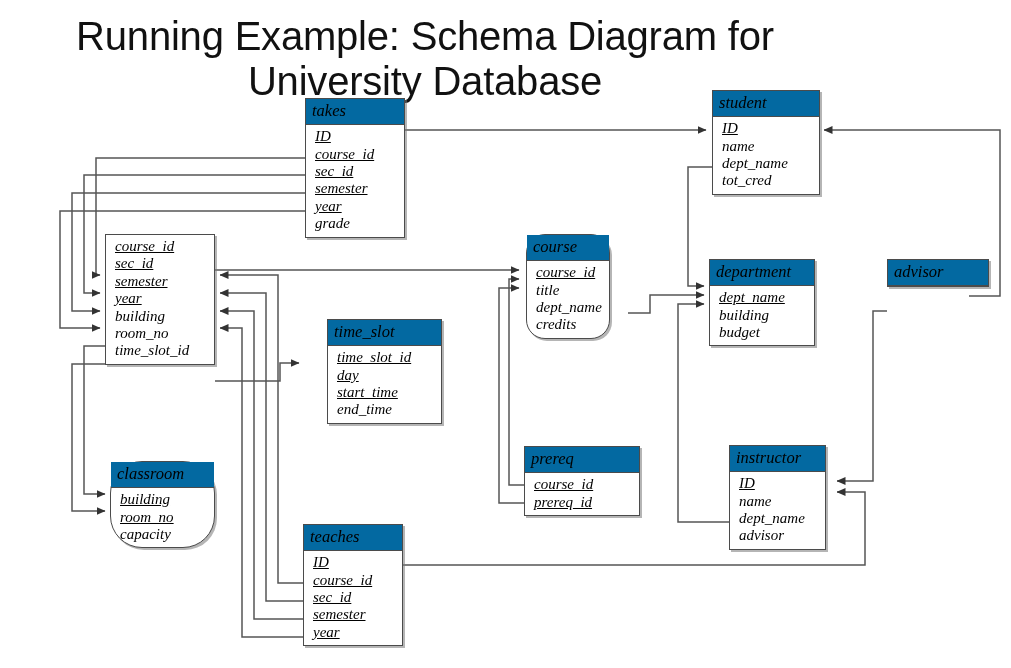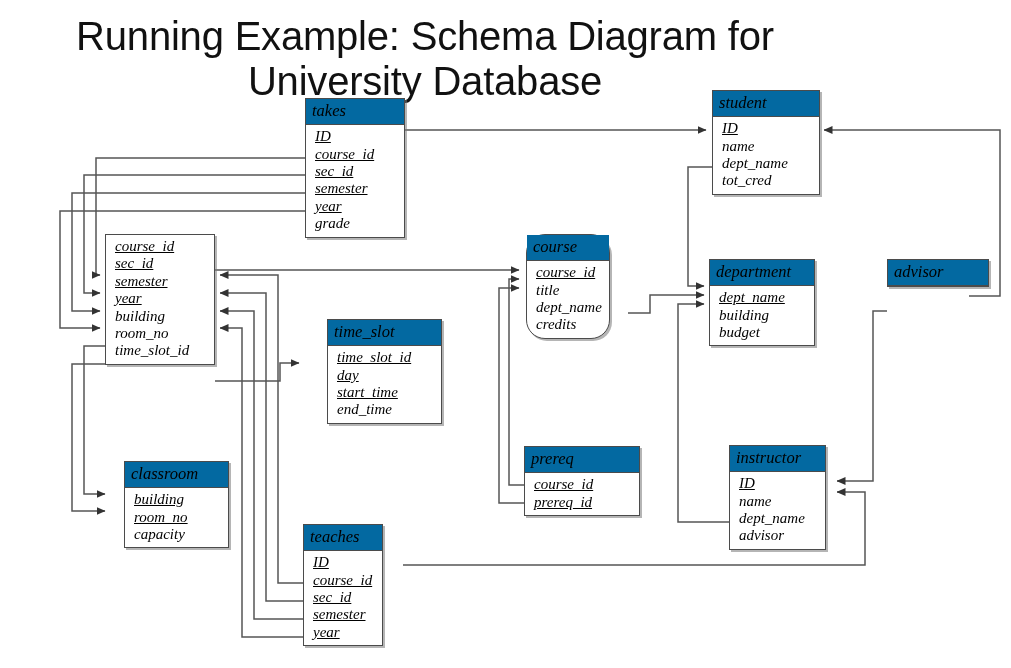--- a/index.html
+++ b/index.html
@@ -167,21 +167,21 @@
       </div>
       <div class="tbl" style="left: 303px; top: 319px; width: 115px; margin-left: 24px;">
         <div class="ttl">time_slot</div>
         <div class="attrs">
           <div class="pk">time_slot_id</div>
           <div class="pk">day</div>
           <div class="pk">start_time</div>
           <div>end_time</div>
         </div>
       </div>
-      <div class="tbl" style="left: 124px; top: 461px; width: 105px;">
+      <div class="tbl" style="left: 110px; top: 461px; width: 105px; border-radius: 32px;">
         <div class="ttl">classroom</div>
         <div class="attrs">
           <div class="pk">building</div>
           <div class="pk">room_no</div>
           <div>capacity</div>
         </div>
       </div>
       <div class="tbl" style="left: 524px; top: 446px; width: 116px;">
         <div class="ttl">prereq</div>
         <div class="attrs">
@@ -191,21 +191,21 @@
       </div>
       <div class="tbl" style="left: 729px; top: 445px; width: 97px;">
         <div class="ttl">instructor</div>
         <div class="attrs">
           <div class="pk">ID</div>
           <div>name</div>
           <div>dept_name</div>
           <div>advisor</div>
         </div>
       </div>
-      <div class="tbl" style="left: 303px; top: 524px; width: 80px;">
+      <div class="tbl" style="left: 303px; top: 524px; width: 100px;">
         <div class="ttl">teaches</div>
         <div class="attrs">
           <div class="pk">ID</div>
           <div class="pk">course_id</div>
           <div class="pk">sec_id</div>
           <div class="pk">semester</div>
           <div class="pk">year</div>
         </div>
       </div>
     </div>

